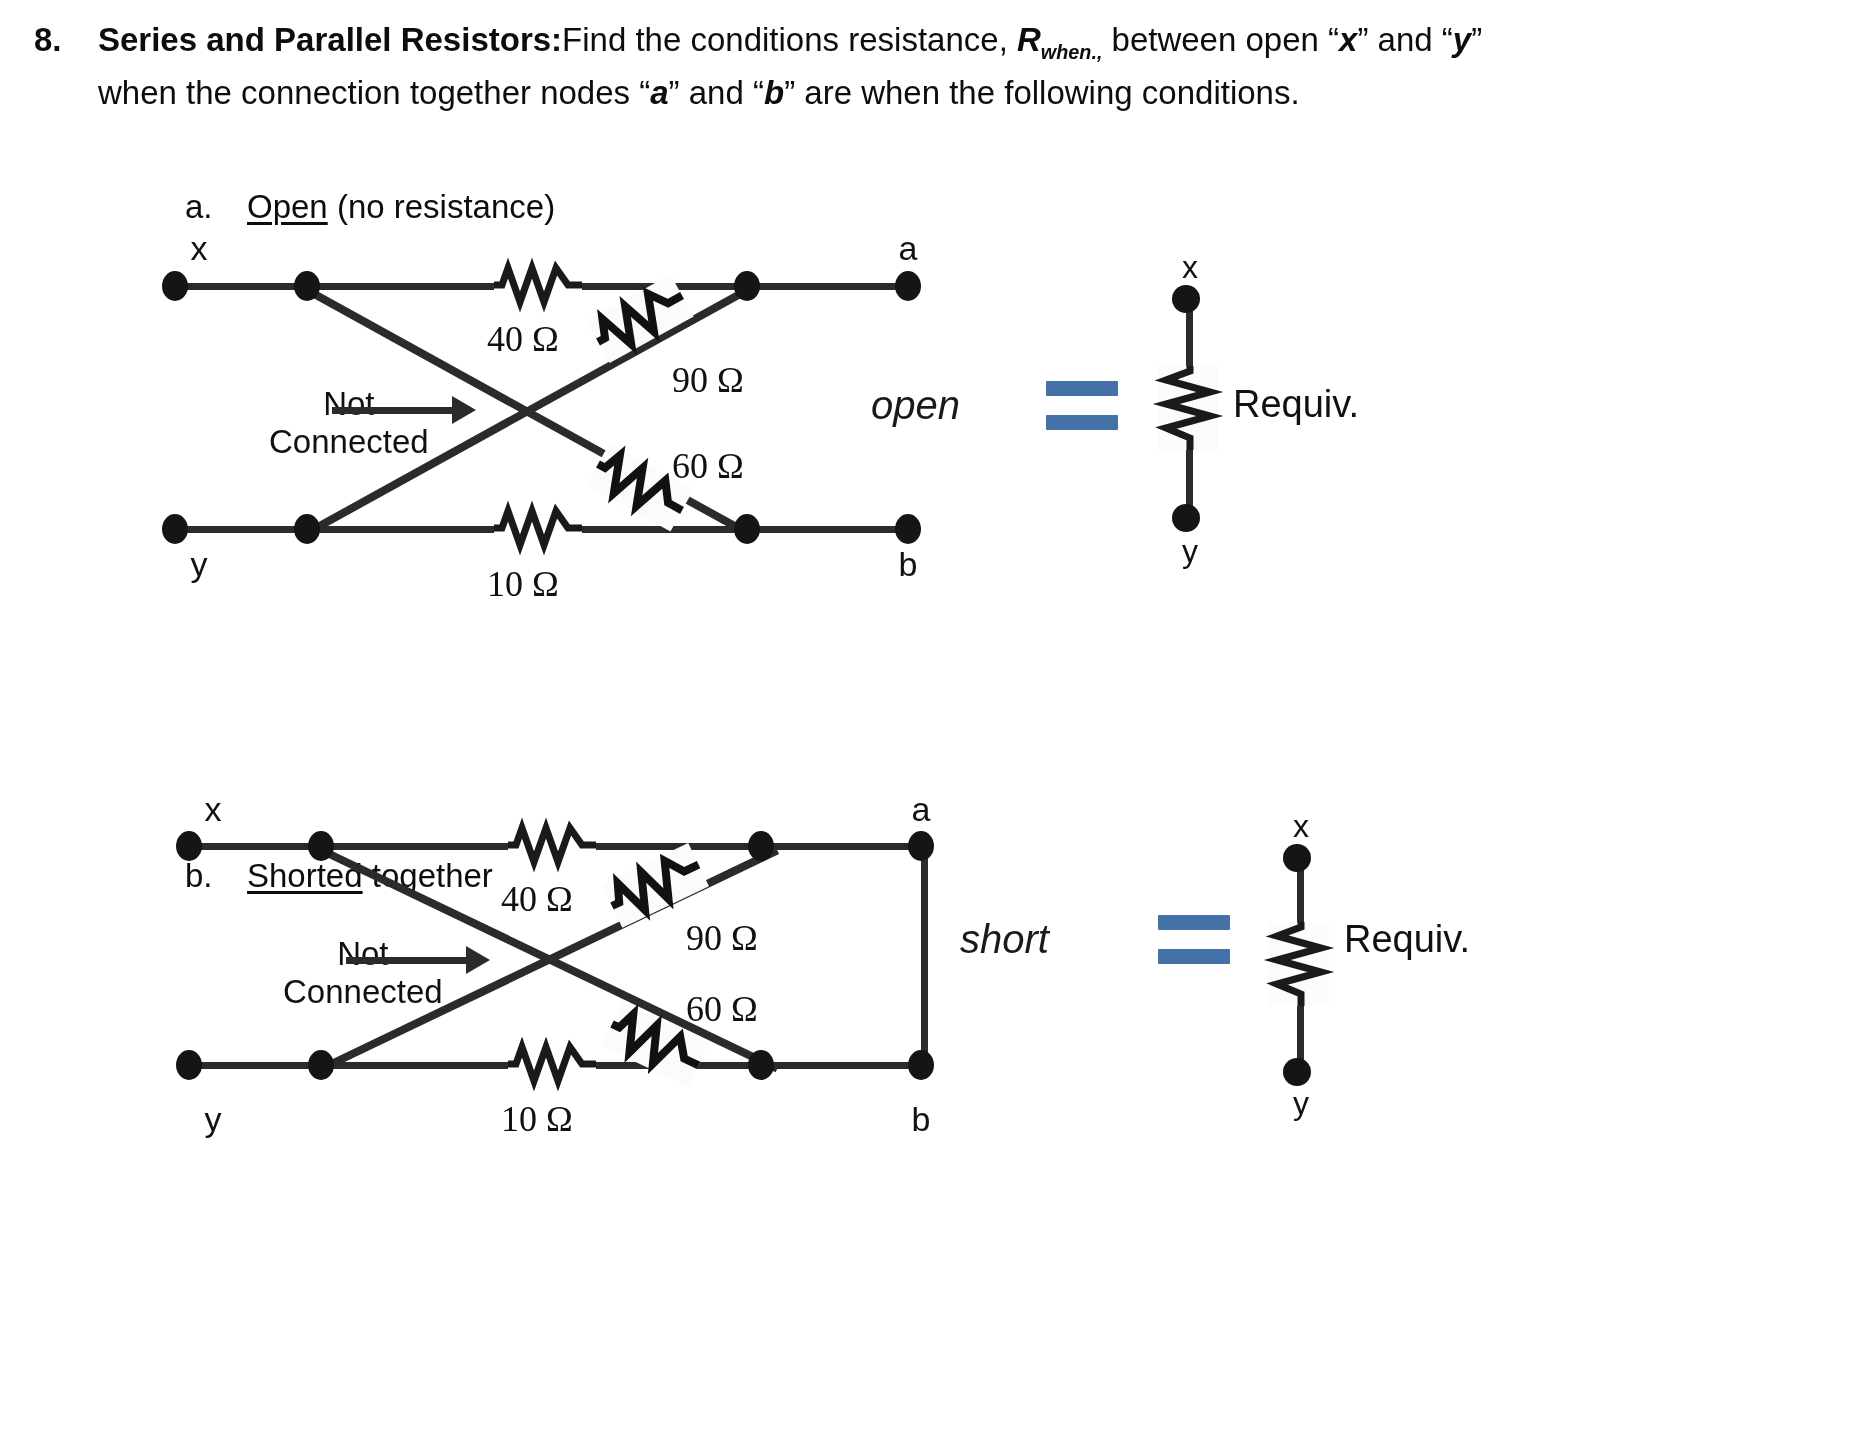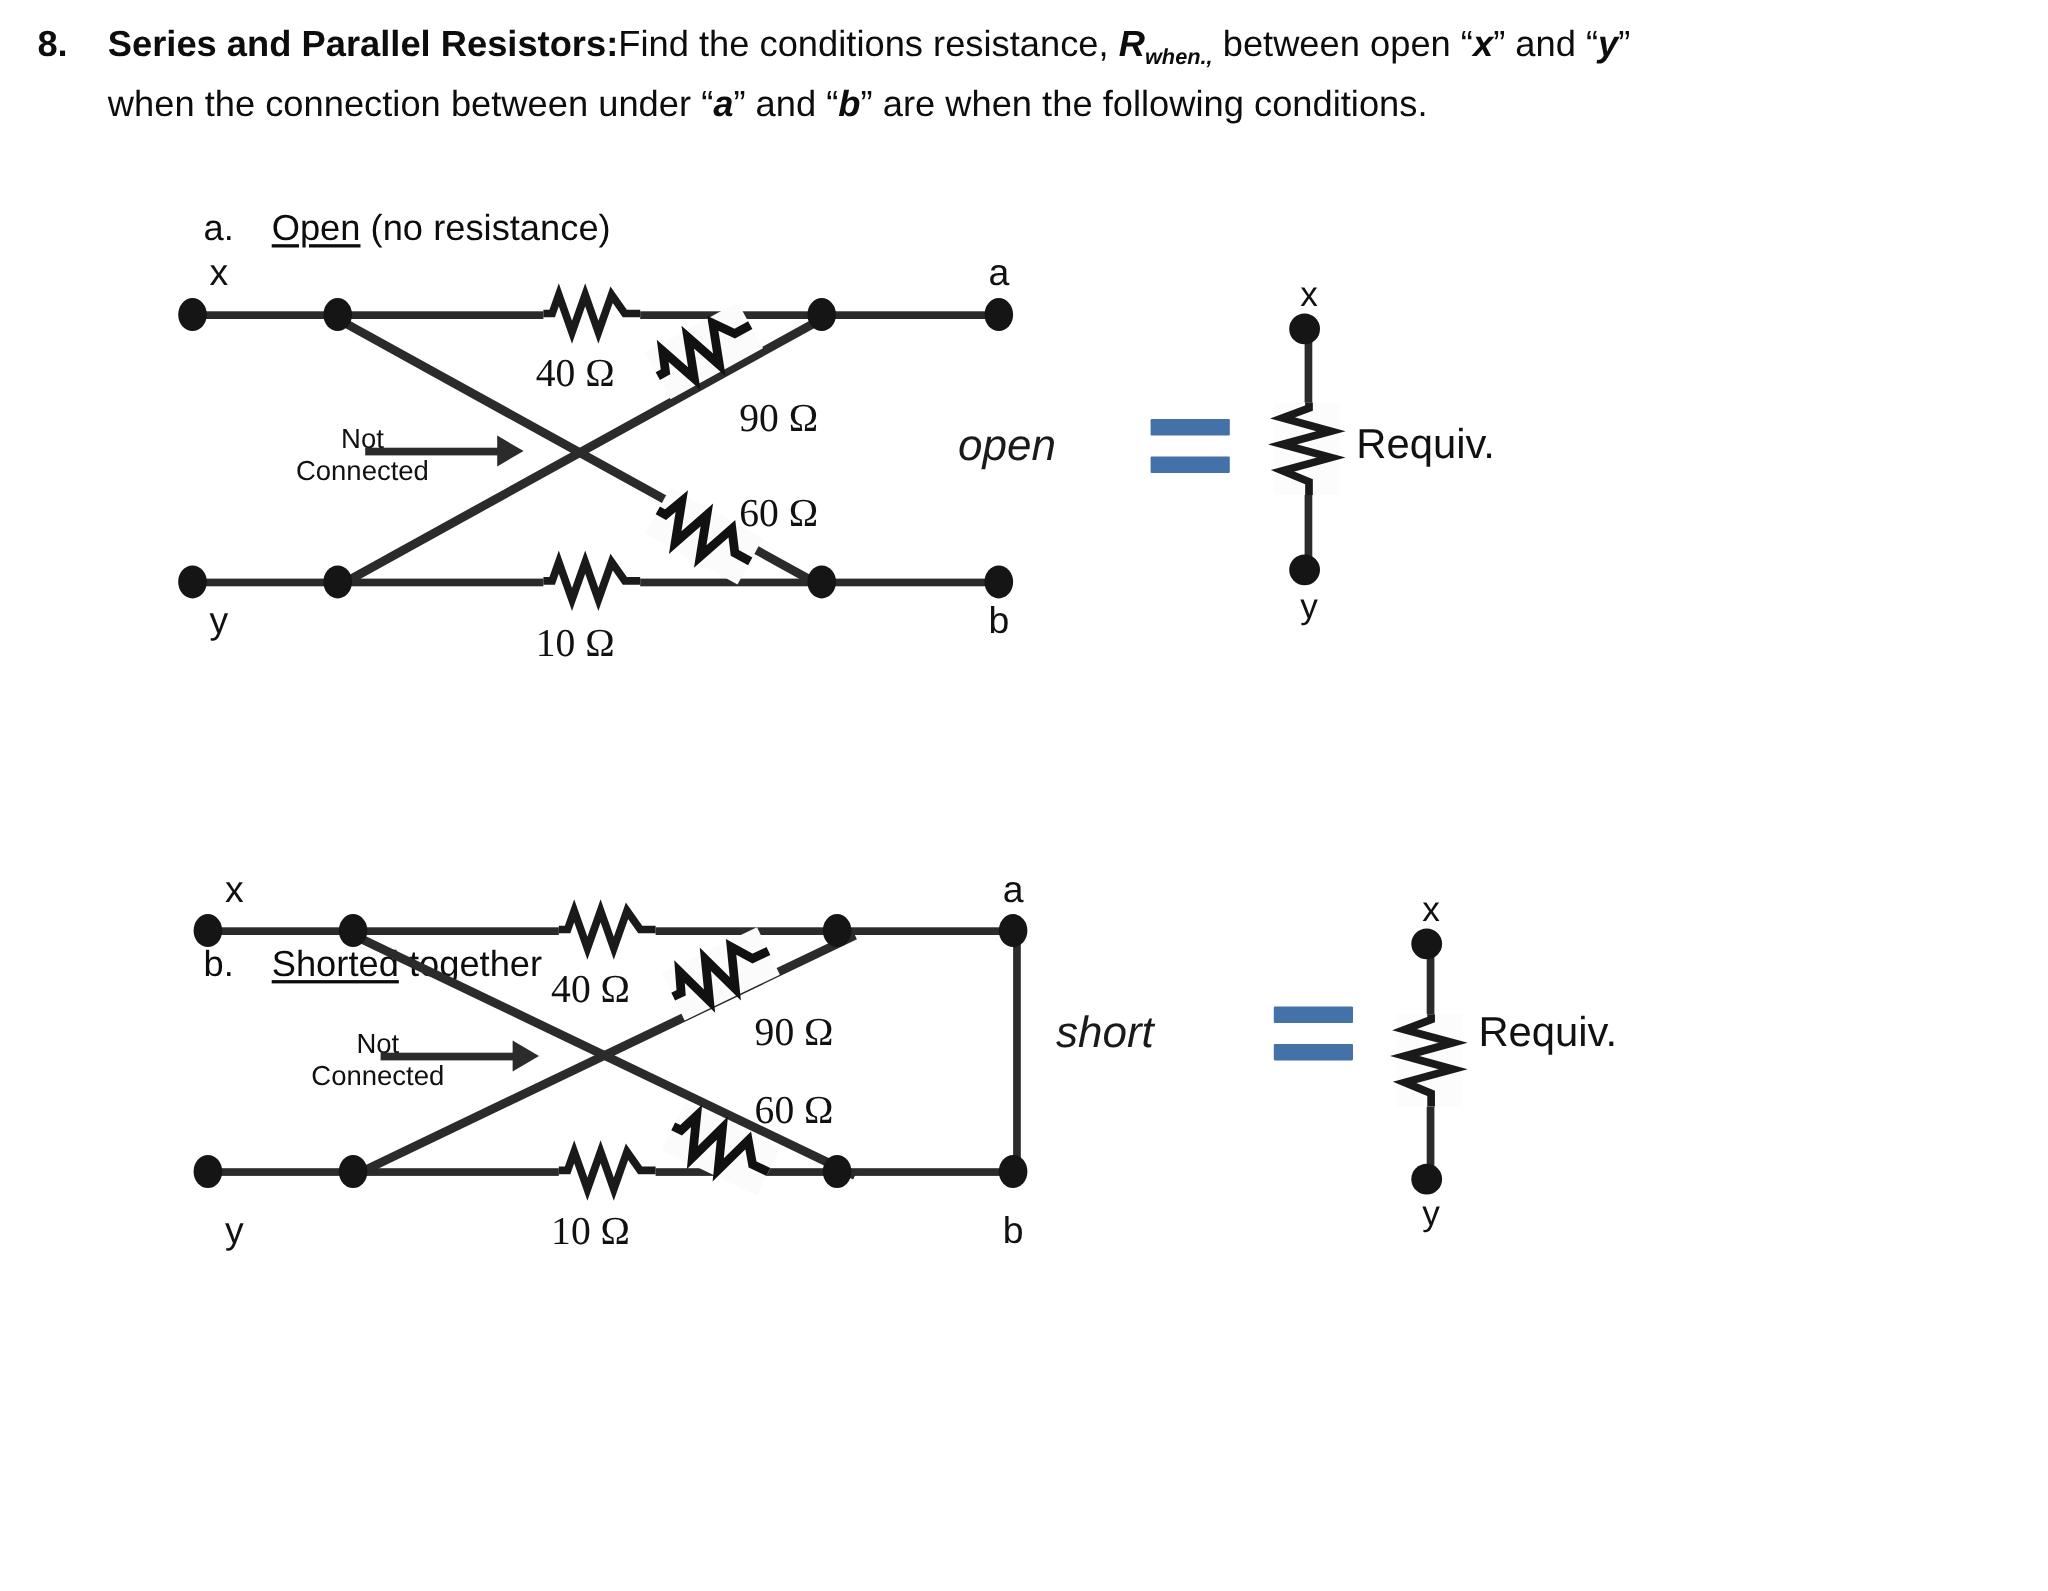--- a/index.html
+++ b/index.html
@@ -98,21 +98,21 @@
   .value {
     position: absolute;
     font-size: 36px;
     font-family: "Liberation Serif", serif;
     color: #111111;
     white-space: nowrap;
   }
 
   .notconn {
     position: absolute;
-    font-size: 25px;
+    font-size: 33px;
     line-height: 1.16;
     text-align: center;
     color: #111111;
     white-space: nowrap;
   }
 
   .arrow {
     position: absolute;
     height: 0;
   }
@@ -163,21 +163,21 @@
   .res { position: absolute; }
   .res svg { display: block; overflow: visible; }
 </style>
 </head>
 <body>
 
 <div class="problem">
   <span class="num">8.</span>
   <span class="ptext">
     <span class="b">Series and Parallel Resistors:</span><span>Find the conditions resistance, </span><span class="bi">R</span><span class="sub">when.,</span><span> between open “</span><span class="bi">x</span><span>” and “</span><span class="bi">y</span><span>”</span><br>
-    <span>when the connection between under “</span><span class="bi">a</span><span>” and “</span><span class="bi">b</span><span>” are when the following conditions.</span>
+    <span>when the connection together nodes “</span><span class="bi">a</span><span>” and “</span><span class="bi">b</span><span>” are when the following conditions.</span>
   </span>
 </div>
 
 <div class="part-head" style="left:185px; top:188px;">
   <span class="letter">a.</span><span class="u">Open</span><span> (no resistance)</span>
 </div>
 
 <div class="circuit" style="left:0; top:0;">
 
   <div class="nodelabel" style="left:199px; top:229px;">x</div>

